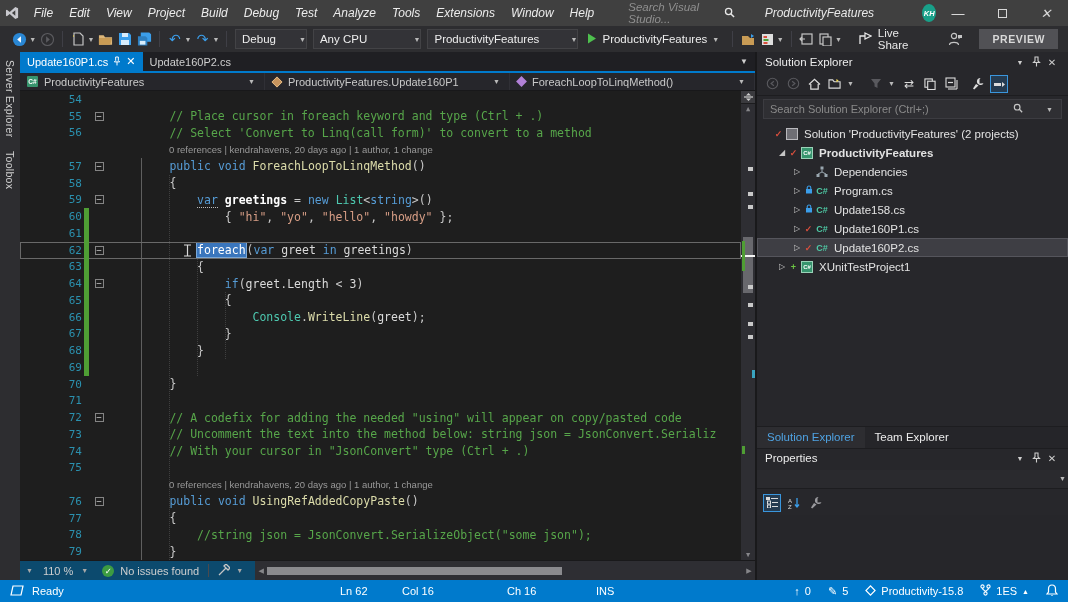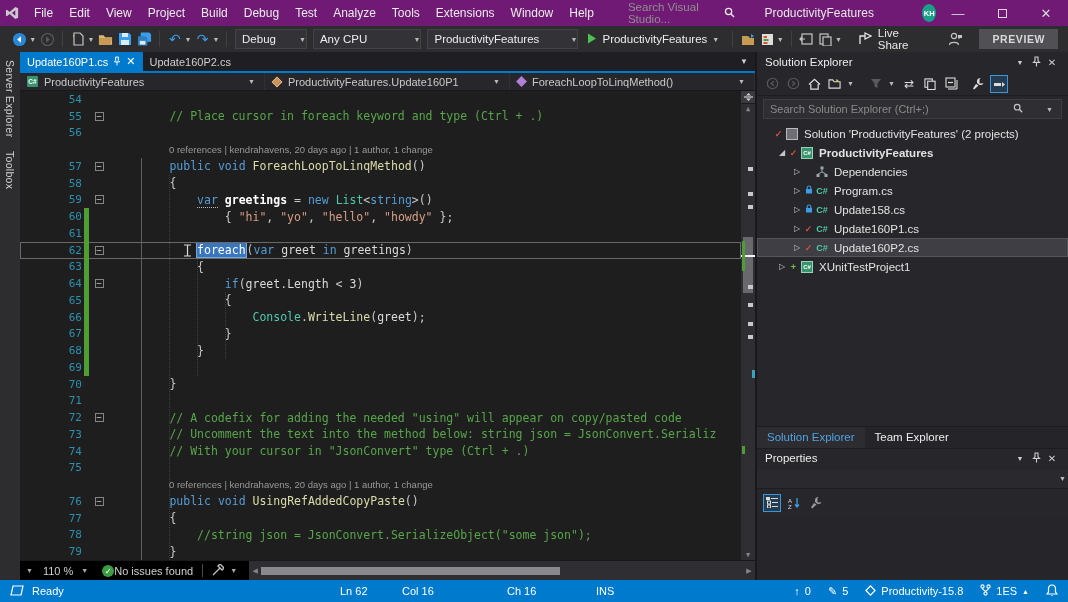--- a/index.html
+++ b/index.html
@@ -2,21 +2,21 @@
 <html><head>
 <meta charset="utf-8">
 <style>
   * { margin:0; padding:0; box-sizing:border-box; }
   html,body { background:#111; }
   .app { width:1068px; height:602px; display:flex; flex-direction:column;
          font-family:"Liberation Sans",sans-serif; color:#f1f1f1; background:#2d2d30;
          position:relative; overflow:hidden; }
 
   
-  .titlebar { height:26px; background:#701a75; display:flex; align-items:center; flex:none; }
+  .titlebar { height:26px; background:#404040; display:flex; align-items:center; flex:none;font-style:italic; }
   .vslogo { width:34px; display:flex; justify-content:center; align-items:center; }
   .menubar { display:flex; align-items:center; height:100%; }
   .menu-item { padding:0 8px; font-size:12px; color:#ececec; height:100%; display:flex; align-items:center; cursor:default; }
   .tb-search { margin-left:22px; width:148px; height:20px; display:flex; align-items:center; gap:6px;
                color:#8f8f8f; font-size:11.5px; padding:0 4px; }
   .tb-search .mag { margin-left:auto; }
   .win-title { margin-left:26px; font-size:12px; color:#e8e8e8; width:160px; text-align:left; }
   .avatar { width:18px; height:18px; border-radius:50%; background:#18a089; color:#fff; font-size:7.5px; font-weight:bold;
             display:flex; align-items:center; justify-content:center; margin-left:36px; }
   .win-btns { margin-left:auto; display:flex; height:100%; }
@@ -89,27 +89,27 @@
   .vs-split { height:13px; border-bottom:1px solid #1c1c1e; display:flex; align-items:center; justify-content:center; color:#cfcfcf; font-size:9px; background:#3a3a3e; }
   .vs-arrow { height:10px; display:flex; align-items:center; justify-content:center; color:#86868a; font-size:7px; }
   .vs-down { position:absolute; bottom:0; left:0; right:0; }
   .vthumb { position:absolute; left:2px; right:2px; top:146px; height:56px; background:#68686d; }
   .vcaretline { position:absolute; left:0; right:0; top:164px; height:2px; background:#f5f5f5; }
   .vmark { position:absolute; right:2px; width:5px; height:4px; background:#c9c9c9; }
   .vgreen { position:absolute; left:1px; width:3px; background:#4f9e34; }
   .vteal { position:absolute; right:0; width:3px; height:8px; background:#3aa4c0; }
 
   
-  .editor-bottom { height:20px; background:#000000; border-top:1px solid #19191b; display:flex; align-items:center;
+  .editor-bottom { height:20px; background:#0c4a6e; border-top:1px solid #19191b; display:flex; align-items:center;
                    font-size:11px; color:#cfcfcf; flex:none; }
   .eb-caret { font-size:7px; color:#a8a8a8; padding:0 6px; }
   .eb-zoom { display:flex; align-items:center; gap:8px; padding:0 4px; }
   .eb-check { width:12px; height:12px; border-radius:50%; background:#3c9b42; color:#fff; font-size:8.5px;
               display:flex; align-items:center; justify-content:center; margin-left:10px; }
-  .eb-issues { margin-left:0; }
+  .eb-issues { margin-left:6px; }
   .eb-div { width:1px; height:13px; background:#4a4a4e; margin:0 9px; }
   .hscroll { flex:1; align-self:stretch; margin-left:6px; display:flex; align-items:center; background:#2e2e33; }
   .hs-arrow { width:12px; text-align:center; color:#86868a; font-size:7px; }
   .hs-track { flex:1; height:8px; position:relative; }
   .hs-thumb { position:absolute; left:0; top:0; height:8px; width:62%; background:#8a8a8e; }
 
   
   .right-panel { width:313px; background:#27272b; border-left:2px solid #19191b; display:flex; flex-direction:column; flex:none; font-size:11.5px; }
   .panel-header { height:20px; display:flex; align-items:center; padding:0 8px; color:#ececec; flex:none; }
   .panel-header .ph-title { flex:1; }
@@ -351,21 +351,21 @@
         </div>
 
       <div class="code-area">
         <div class="guide g-solid" style="left:121px; top:67px; height:402px;"></div>
         <div class="guide g-dot" style="left:149px; top:84px; height:385px;"></div>
         <div class="guide g-dot" style="left:177px; top:168px; height:117px;"></div>
         <div class="guide g-dot" style="left:205px; top:201px; height:67px;"></div>
         <div class="code-rows" id="codeRows">
             <div class="row"><div class="bp"></div><div class="num">54</div><div class="chg"></div><div class="fold"></div><div class="code"></div></div>
             <div class="row"><div class="bp"></div><div class="num">55</div><div class="chg"></div><div class="fold"><div class="fold-box">−</div></div><div class="code"><span class="c">        // Place cursor in foreach keyword and type (Ctrl + .)</span></div></div>
-            <div class="row"><div class="bp"></div><div class="num">56</div><div class="chg"></div><div class="fold"></div></div>
+            <div class="row"><div class="bp"></div><div class="num">56</div><div class="chg"></div><div class="fold"></div><div class="code"><span class="c">        // Select 'Convert to Linq(call form)' to convert to a method</span></div></div>
             <div class="lens-row">0 references | kendrahavens, 20 days ago | 1 author, 1 change</div>
             <div class="row"><div class="bp"></div><div class="num">57</div><div class="chg"></div><div class="fold"><div class="fold-box">−</div></div><div class="code"><span>        </span><span class="k">public</span><span> </span><span class="k">void</span><span> </span><span class="m">ForeachLoopToLinqMethod</span><span class="p">()</span></div></div>
             <div class="row"><div class="bp"></div><div class="num">58</div><div class="chg"></div><div class="fold"></div><div class="code"><span class="p">        {</span></div></div>
             <div class="row"><div class="bp"></div><div class="num">59</div><div class="chg"></div><div class="fold"><div class="fold-box">−</div></div><div class="code"><span>            </span><span class="ku">var</span><span> </span><span class="b">greetings</span><span class="p"> = </span><span class="k">new</span><span> </span><span class="t">List</span><span class="p">&lt;</span><span class="k">string</span><span class="p">&gt;()</span></div></div>
             <div class="row"><div class="bp"></div><div class="num">60</div><div class="chg on"></div><div class="fold"></div><div class="code"><span class="p">                { </span><span class="s">"hi"</span><span class="p">, </span><span class="s">"yo"</span><span class="p">, </span><span class="s">"hello"</span><span class="p">, </span><span class="s">"howdy"</span><span class="p"> };</span></div></div>
             <div class="row"><div class="bp"></div><div class="num">61</div><div class="chg on"></div><div class="fold"></div><div class="code"></div></div>
             <div class="row current"><div class="bp"></div><div class="num">62</div><div class="chg on"></div><div class="fold"><div class="fold-box">−</div></div><div class="code"><span>            </span><span class="sel">foreach</span><span class="caret"></span><span class="p">(</span><span class="k">var</span><span class="pl"> greet </span><span class="k">in</span><span class="pl"> greetings</span><span class="p">)</span></div><div class="ibeam"><svg width="9" height="13" viewBox="0 0 9 13">
                   <path d="M1 1 H8 M4.5 1 V12 M1 12 H8" stroke="#d9d9d9" stroke-width="1.2" fill="none"></path>
                 </svg></div></div>
             <div class="row"><div class="bp"></div><div class="num">63</div><div class="chg on"></div><div class="fold"></div><div class="code"><span class="p">            {</span></div></div>

